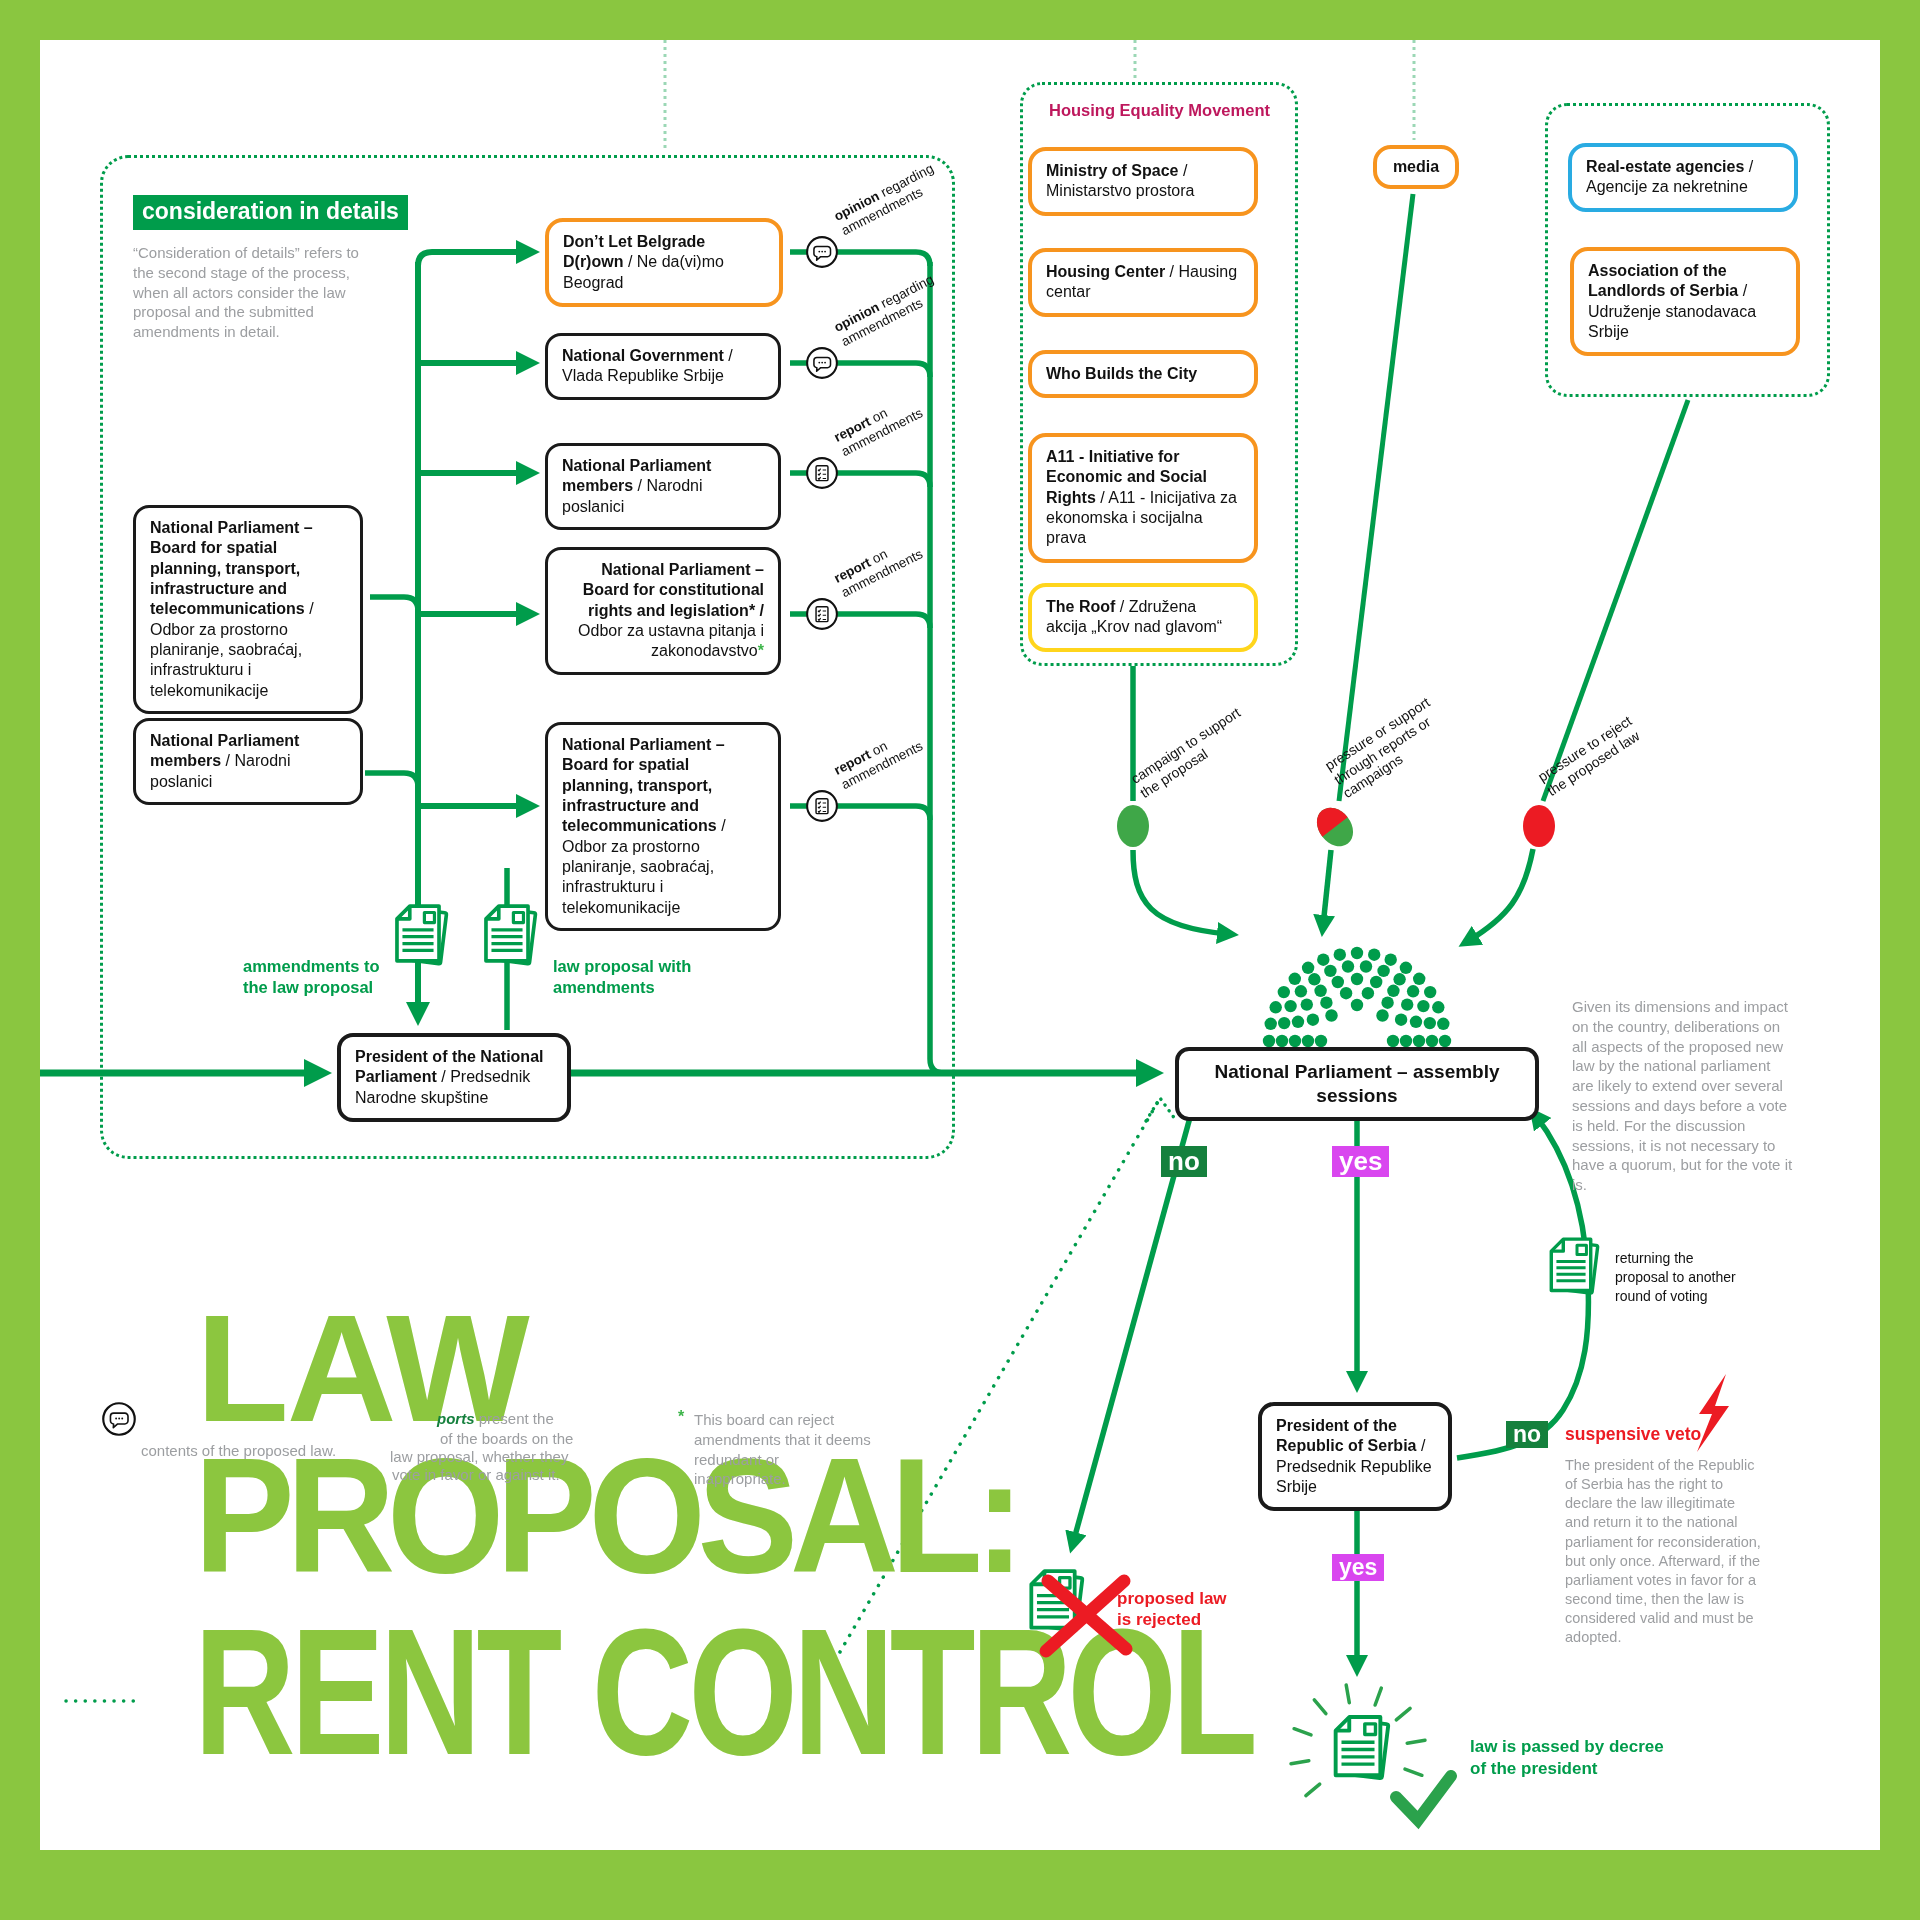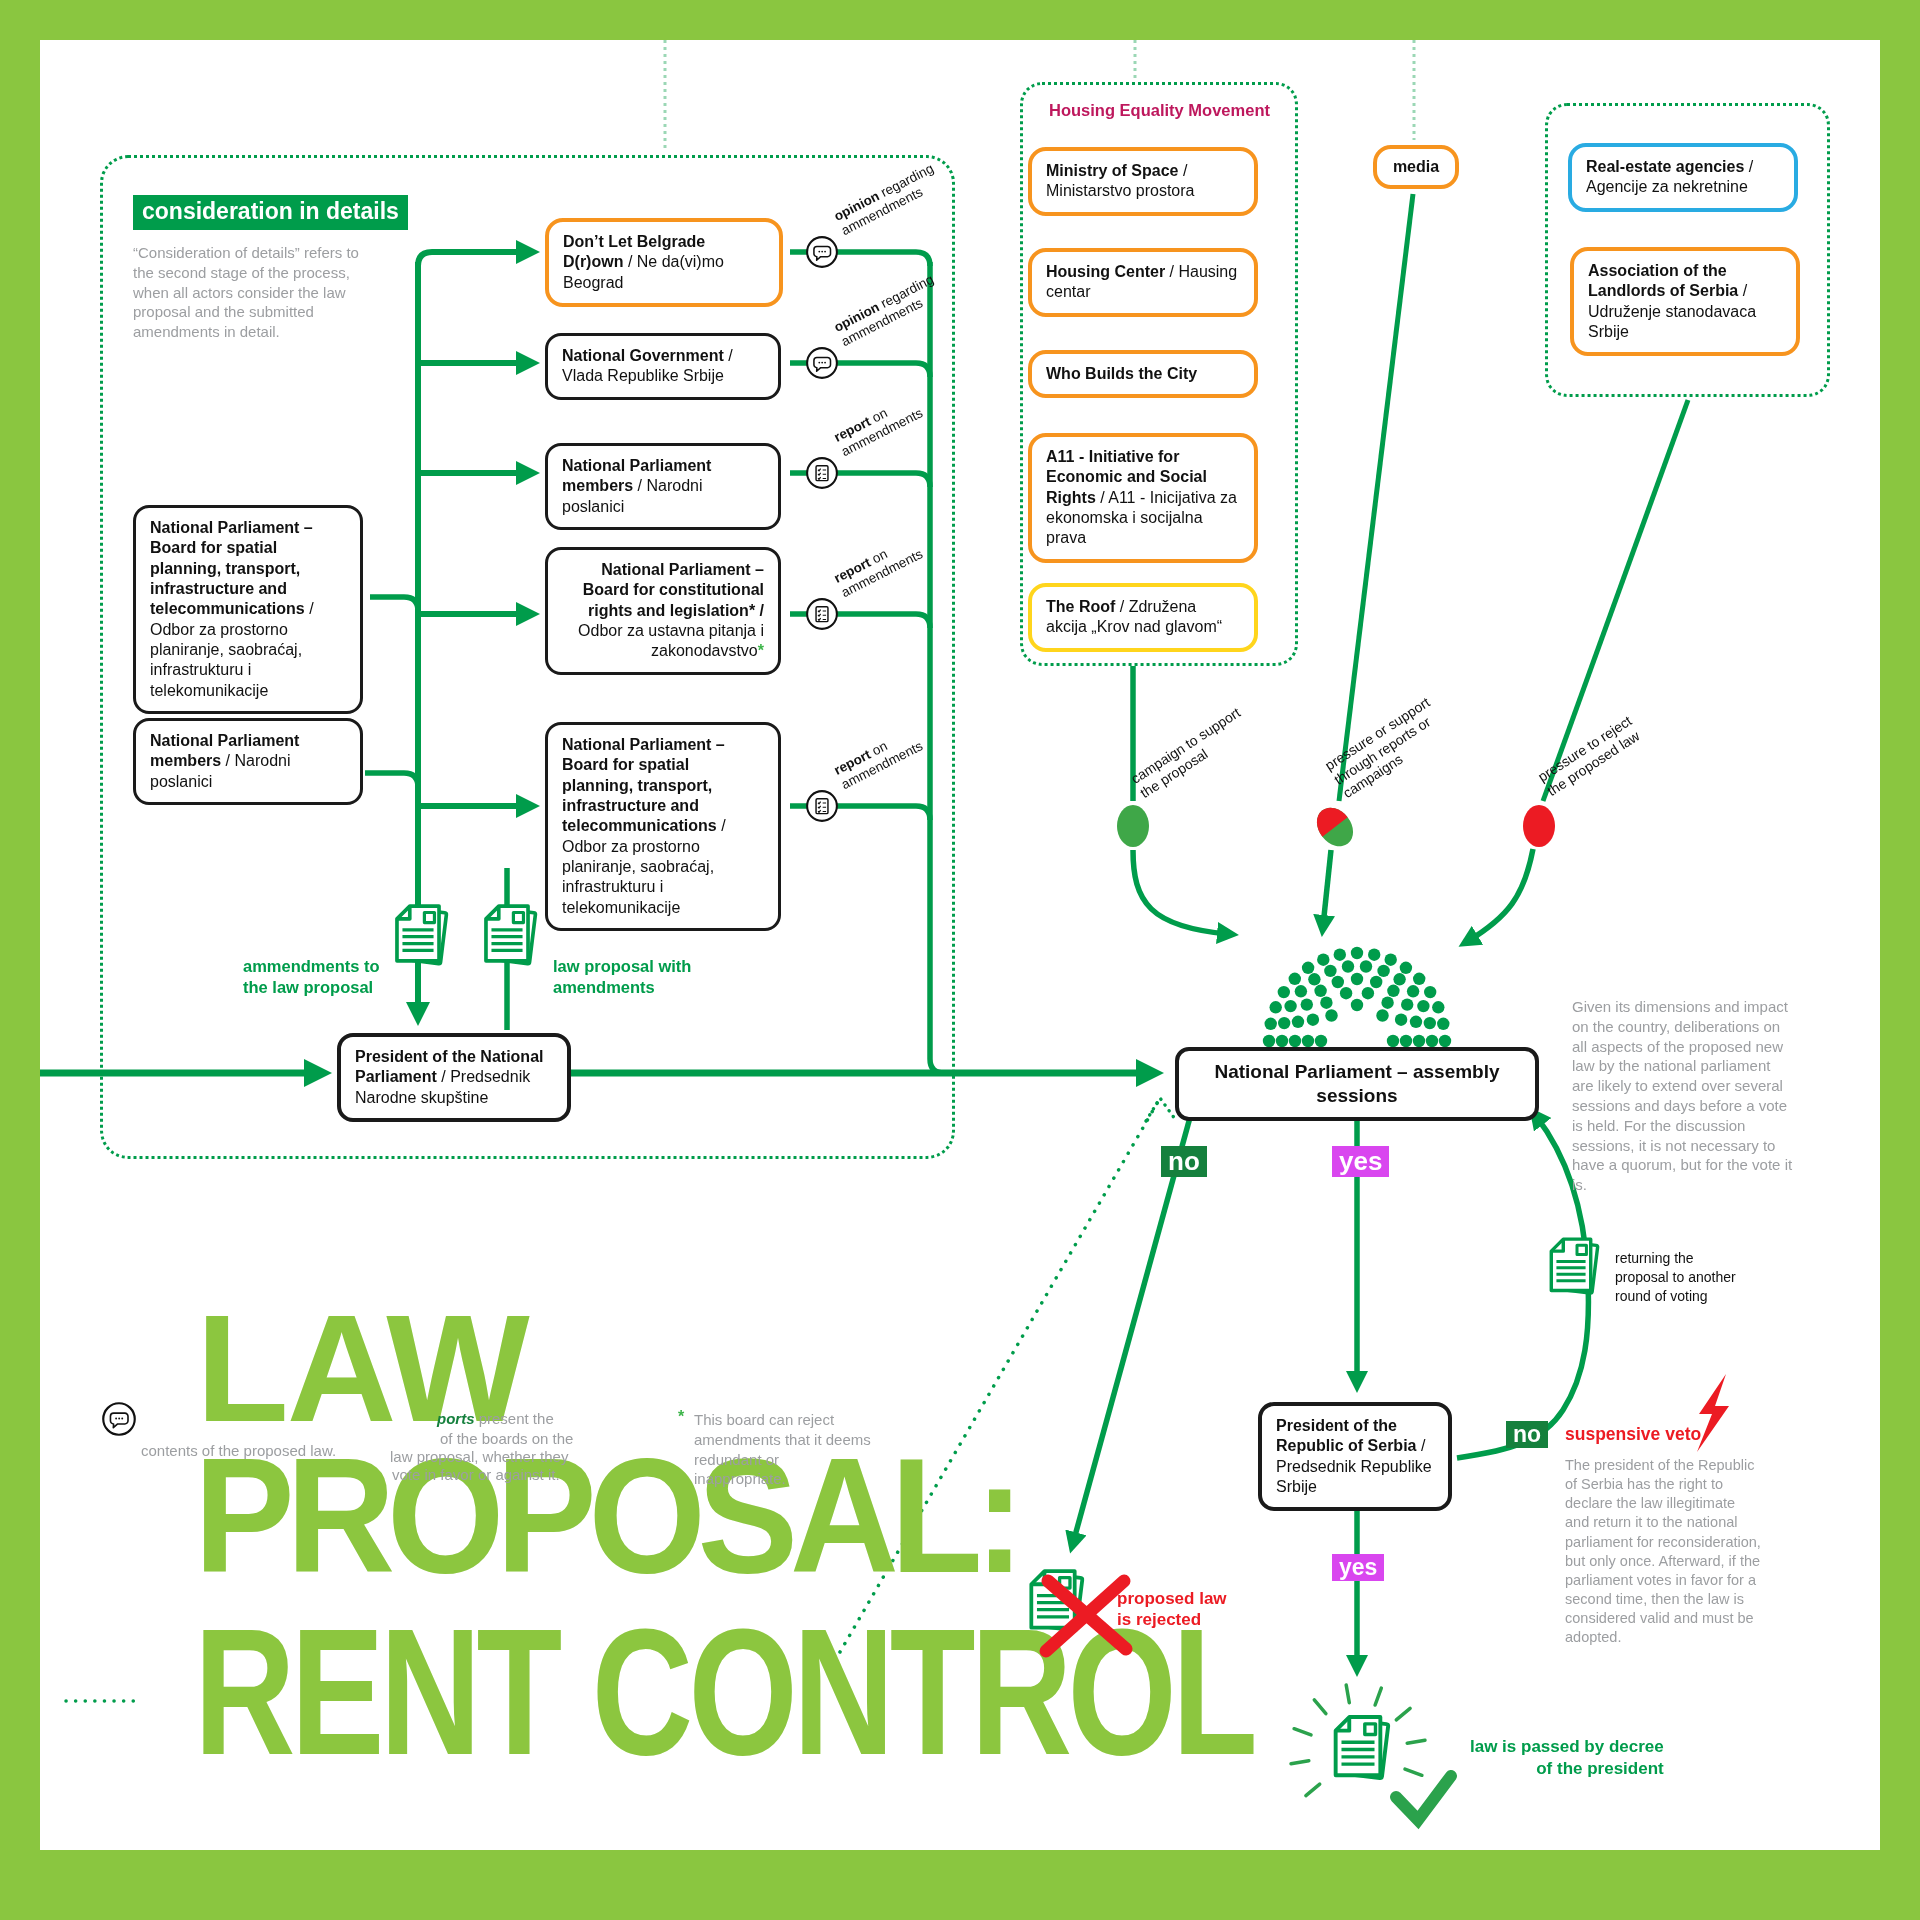--- a/index.html
+++ b/index.html
@@ -318,21 +318,21 @@
   <div class="badge green small" style="left:1332px;top:1554px;">yes</div>
 
   <div class="lab retlabel" style="left:1615px;top:1249px;">returning the
 proposal to another
 round of voting</div>
   <div class="lab rdlabel" style="left:1565px;top:1424px;font-size:17.5px;white-space:nowrap;">suspensive veto</div>
   <div class="lab gray-p" style="left:1565px;top:1456px;width:196px;font-size:14.5px;">The president of the Republic of Serbia has the right to declare the law illegitimate  and return it to the national parliament for reconsideration, but only once. Afterward, if the parliament votes in favor for a second time, then the law is considered valid and must be adopted.</div>
 
   <div class="lab rdlabel" style="left:1117px;top:1588px;">proposed law
 is rejected</div>
-  <div class="lab glabel" style="left:1470px;top:1736px;font-size:17px;text-align:right;">law is passed by decree
+  <div class="lab glabel" style="left:1470px;top:1736px;font-size:17px;">law is passed by decree
 of the president</div>
 
   <div class="lab gray-p" style="left:141px;top:1441px;">contents of the proposed law.</div>
   <div class="lab gray-p" style="left:437px;top:1409px;"><b style="color:#15803d;font-style:italic;">ports</b><span> present the</span></div>
   <div class="lab gray-p" style="left:440px;top:1429px;">of the boards on the</div>
   <div class="lab gray-p" style="left:390px;top:1447px;">law proposal, whether they</div>
   <div class="lab gray-p" style="left:392px;top:1465px;">vote in favor or against it.</div>
   <div class="lab" style="left:678px;top:1408px;color:#3DB54A;font-weight:bold;font-size:16px;">*</div>
   <div class="lab gray-p" style="left:694px;top:1410px;width:178px;">This board can reject amendments that it deems redundant or inappropriate.</div>
 

